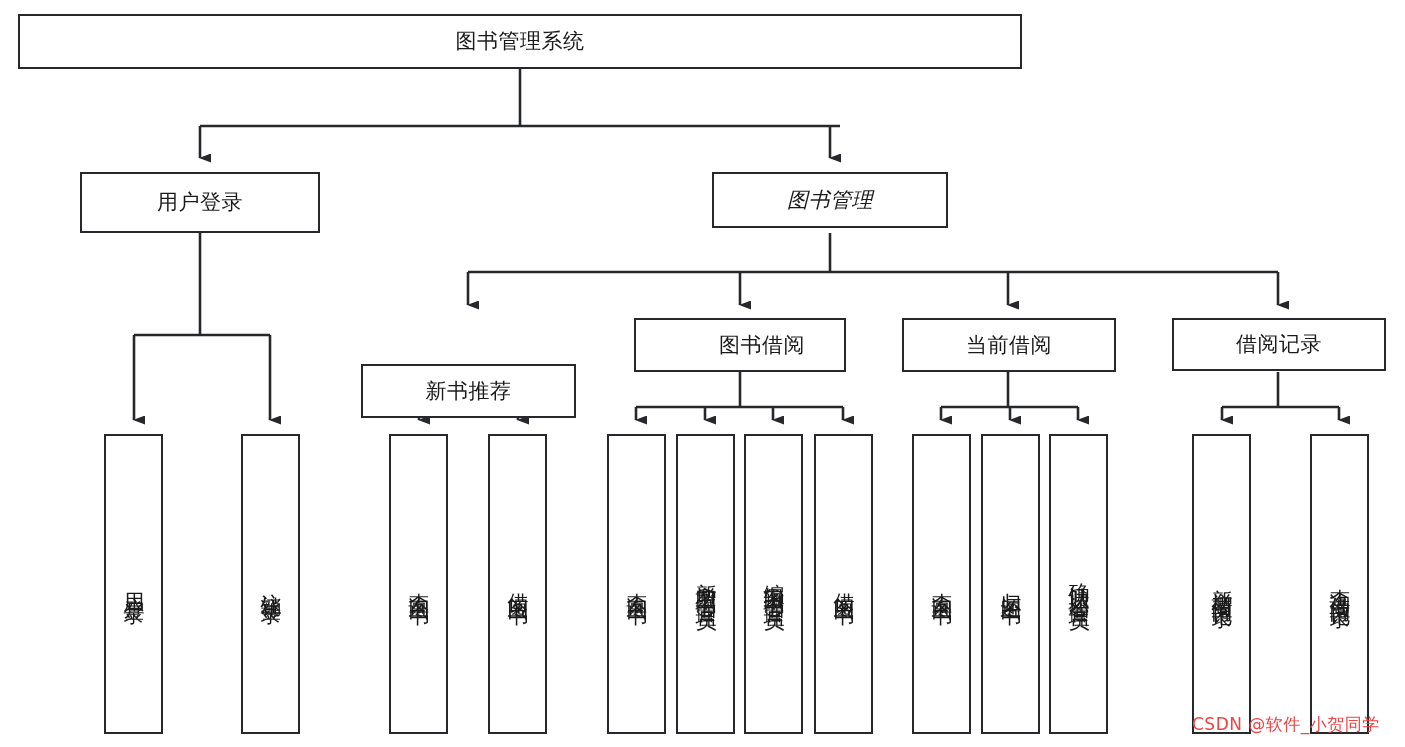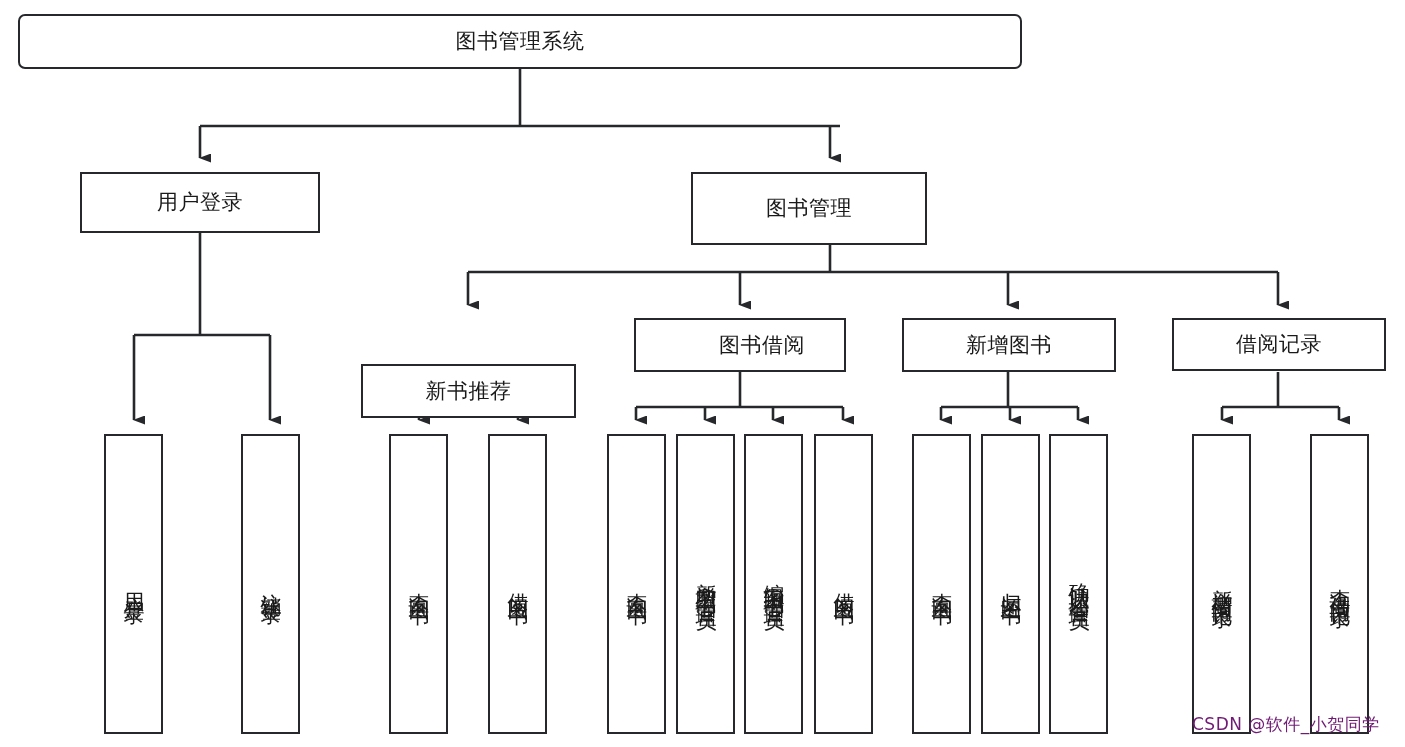--- a/index.html
+++ b/index.html
@@ -53,21 +53,21 @@
     letter-spacing: 4px;
     font-size: 21px;
     white-space: nowrap;
     line-height: 1;
   }
   #watermark {
     position: absolute;
     left: 1192px;
     top: 713px;
     font-size: 17px;
-    color: #701a75;
+    color: #ef4444;
     letter-spacing: 0.5px;
     z-index: 5;
     white-space: nowrap;
     pointer-events: none;
   }
 </style>
 </head>
 <body>
 
 <div id="diagram-root">
@@ -116,39 +116,39 @@
       <path d="M1010,407 L1010,420" marker-end="url(#arrowhead)"></path>
       <path d="M1078,407 L1078,420" marker-end="url(#arrowhead)"></path>
 
       <path d="M1278,372 L1278,407"></path>
       <path d="M1222,407 L1339,407"></path>
       <path d="M1222,407 L1222,420" marker-end="url(#arrowhead)"></path>
       <path d="M1339,407 L1339,420" marker-end="url(#arrowhead)"></path>
     </g>
   </svg>
 
-  <div class="node" style="left:18px; top:14px; width:1004px; height:55px;border-radius:7px;">
+  <div class="node" style="left:18px; top:14px; width:1004px; height:55px;">
     <span class="node-label">图书管理系统</span>
   </div>
 
   <div class="node" style="left:80px; top:172px; width:240px; height:61px;">
     <span class="node-label">用户登录</span>
   </div>
-  <div class="node" style="left:691px; top:172px; width:236px; height:73px;">
+  <div class="node" style="left:712px; top:172px; width:236px; height:56px;font-style:italic;">
     <span class="node-label">图书管理</span>
   </div>
 
   <div class="node" style="left:361px; top:318px; width:215px; height:54px;margin-top:46px;">
     <span class="node-label">新书推荐</span>
   </div>
   <div class="node" style="left:634px; top:318px; width:212px; height:54px;padding-left:44px;">
     <span class="node-label">图书借阅</span>
   </div>
   <div class="node" style="left:902px; top:318px; width:214px; height:54px;">
-    <span class="node-label">新增图书</span>
+    <span class="node-label">当前借阅</span>
   </div>
   <div class="node" style="left:1172px; top:318px; width:214px; height:53px;">
     <span class="node-label">借阅记录</span>
   </div>
 
   <div class="node vertical" style="left:104px; top:434px; width:59px; height:300px;">
     <span class="node-label">用户登录</span>
   </div>
   <div class="node vertical" style="left:241px; top:434px; width:59px; height:300px;">
     <span class="node-label">注销登录</span>

